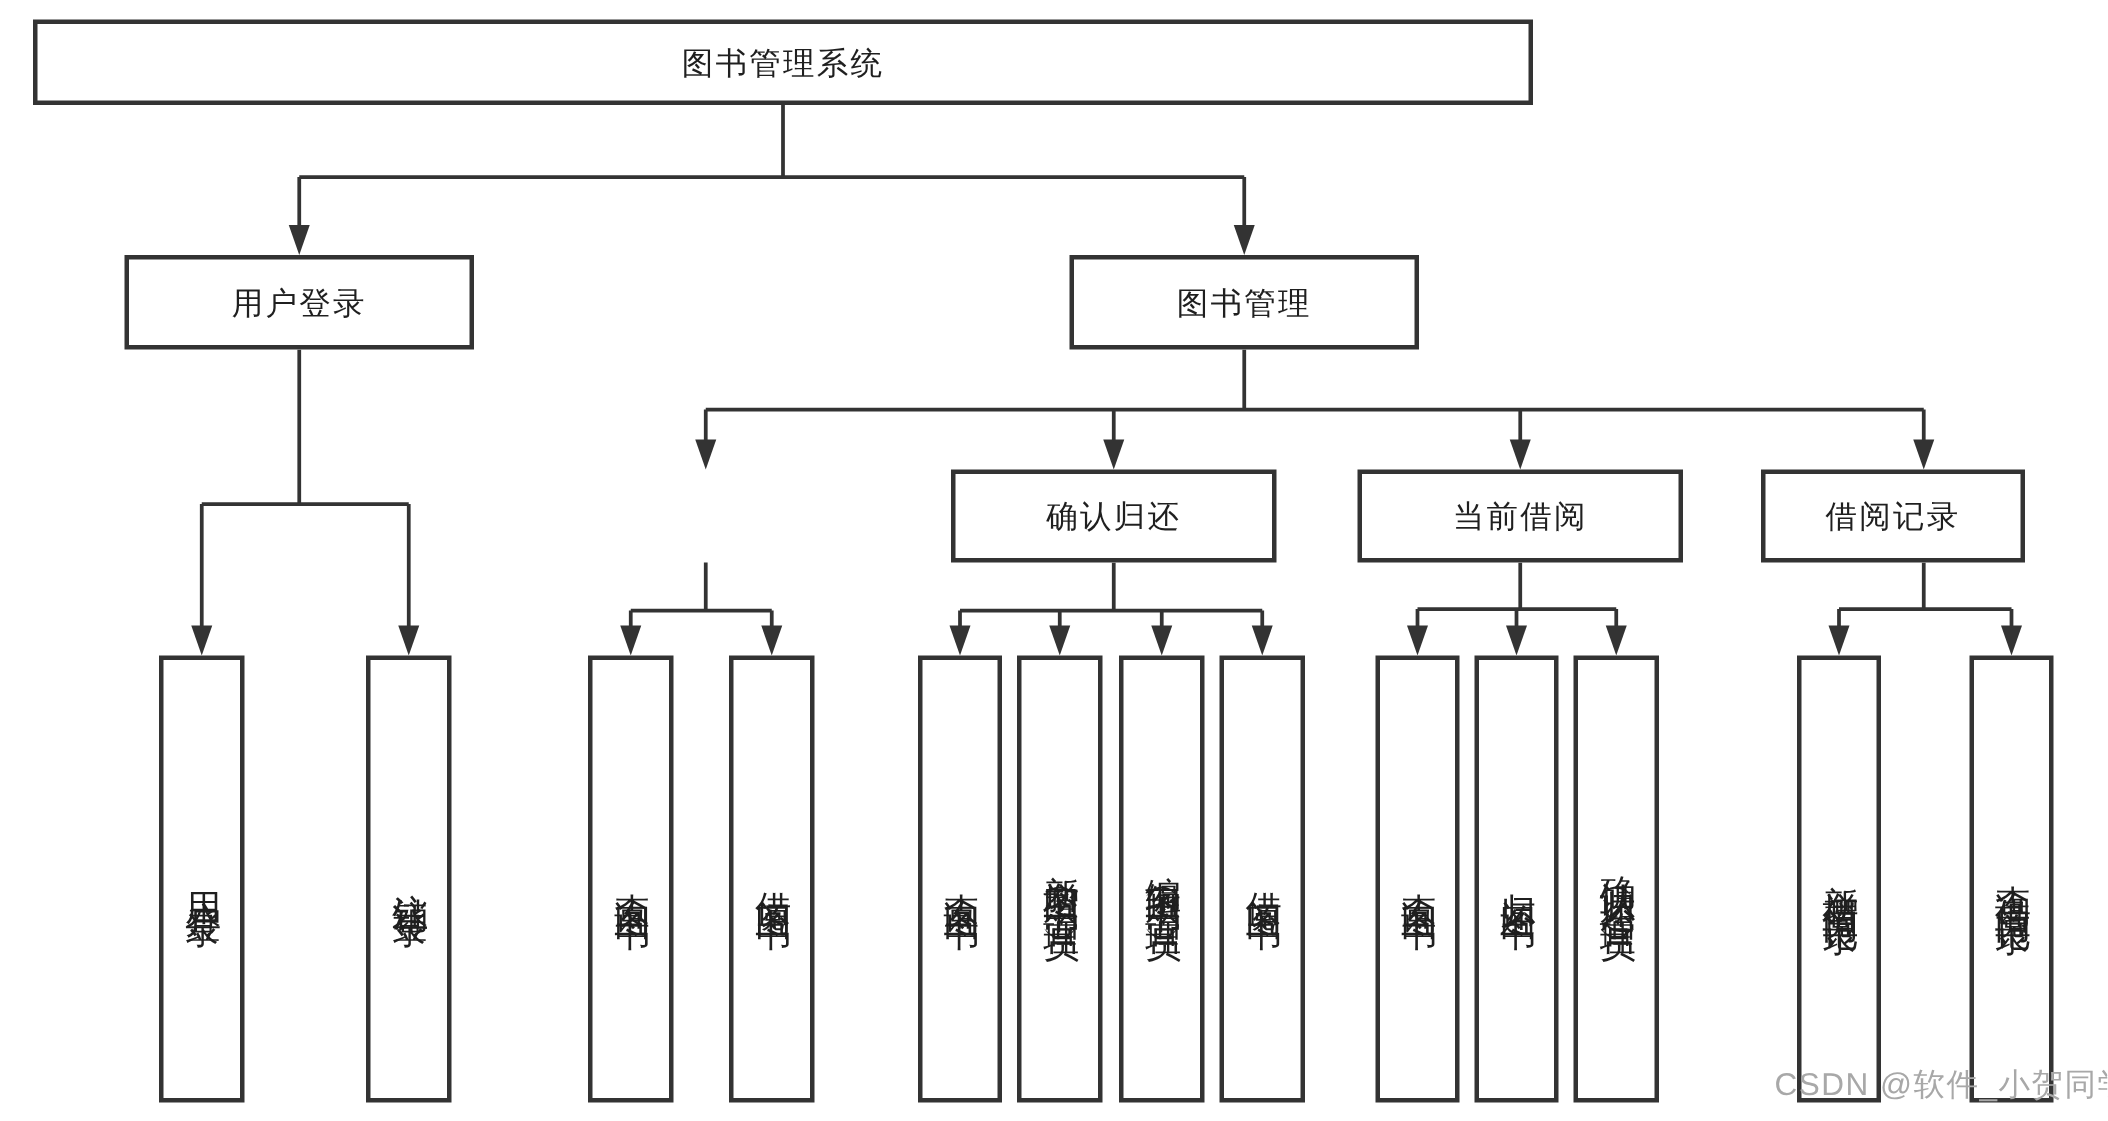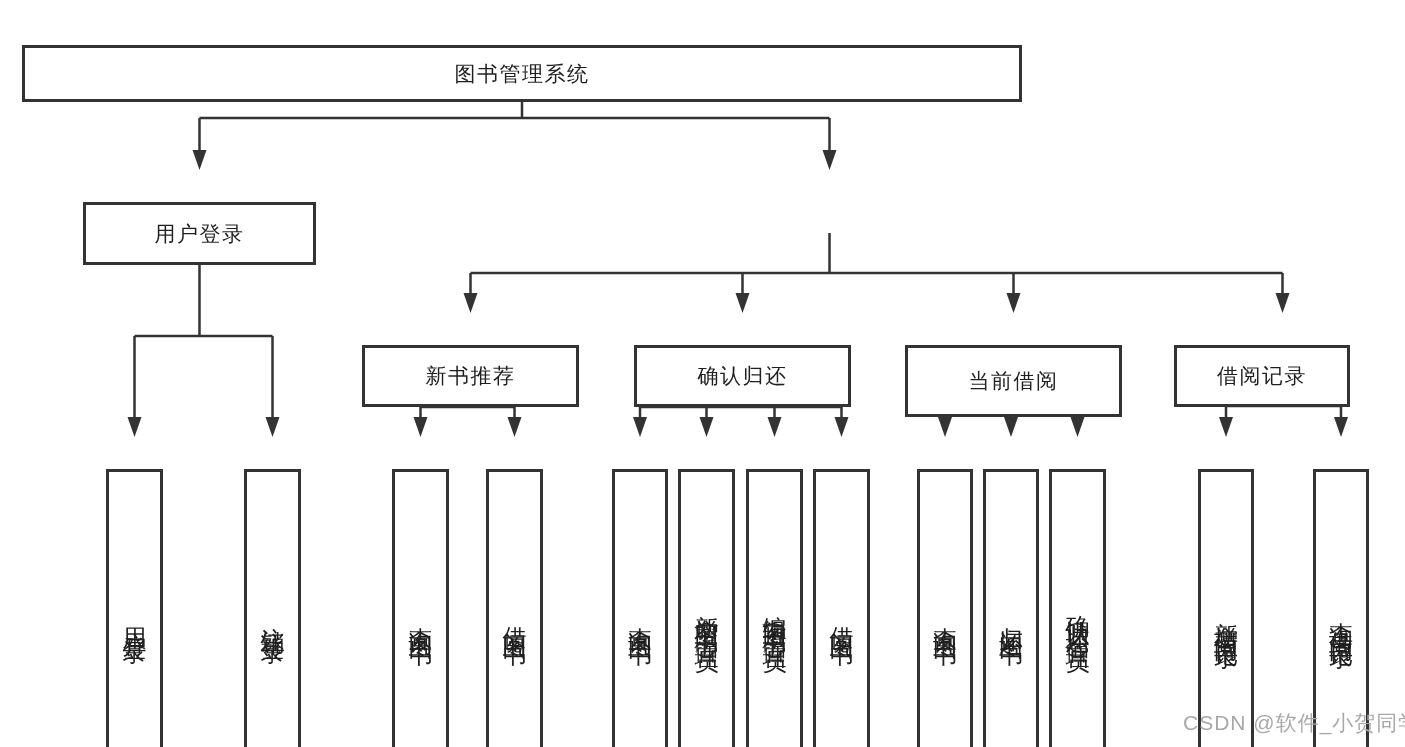--- a/index.html
+++ b/index.html
@@ -18,21 +18,20 @@
   }
   .node {
     position:absolute;
     background:#ffffff;
     border:3px solid var(--border,#333333);
     box-sizing:border-box;
     display:flex; align-items:center; justify-content:center;
     text-align:center;
     color:var(--text,#1f1f1f);
     z-index:2;
-    margin-top:32px;
   }
   .node.h { font-size:21px; letter-spacing:1.5px; white-space:nowrap; }
   .node.v {
     writing-mode:vertical-rl;
     text-orientation:mixed;
     font-size:24px;
     letter-spacing:5px;
     line-height:1;
   }
   .watermark {
@@ -81,24 +80,24 @@
     <polygon fill="currentColor" points="938,417 952,417 945,437"></polygon>
     <polygon fill="currentColor" points="1004,417 1018,417 1011,437"></polygon>
     <polygon fill="currentColor" points="1070.5,417 1084.5,417 1077.5,437"></polygon>
     <polygon fill="currentColor" points="1219,417 1233,417 1226,437"></polygon>
     <polygon fill="currentColor" points="1334,417 1348,417 1341,437"></polygon>
   </svg>
 
   <div class="node h" style="left:22px; top:13px; width:1000px; height:57px;">图书管理系统</div>
 
   <div class="node h" style="left:83px; top:170px; width:233px; height:63px;">用户登录</div>
+  <div class="node h" style="left:713px; top:170px; width:233px; height:63px;">图书管理</div>
 
-  <div class="node h" style="left:362px; top:313px; width:217px; height:62px;">新书推荐</div>
   <div class="node h" style="left:634px; top:313px; width:217px; height:62px;">确认归还</div>
-  <div class="node h" style="left:905px; top:313px; width:217px; height:72px;">当前借阅</div>
+  <div class="node h" style="left:905px; top:313px; width:217px; height:62px;">当前借阅</div>
   <div class="node h" style="left:1174px; top:313px; width:176px; height:62px;">借阅记录</div>
 
   <div class="node v" style="left:106px; top:437px; width:57px; height:298px;">用户登录</div>
   <div class="node v" style="left:244px; top:437px; width:57px; height:298px;">注销登录</div>
 
   <div class="node v" style="left:392px; top:437px; width:57px; height:298px;">查询图书</div>
   <div class="node v" style="left:486px; top:437px; width:57px; height:298px;">借阅图书</div>
 
   <div class="node v" style="left:612px; top:437px; width:56px; height:298px;">查询图书</div>
   <div class="node v" style="left:678px; top:437px; width:57px; height:298px;">新增图书（管理员）</div>

